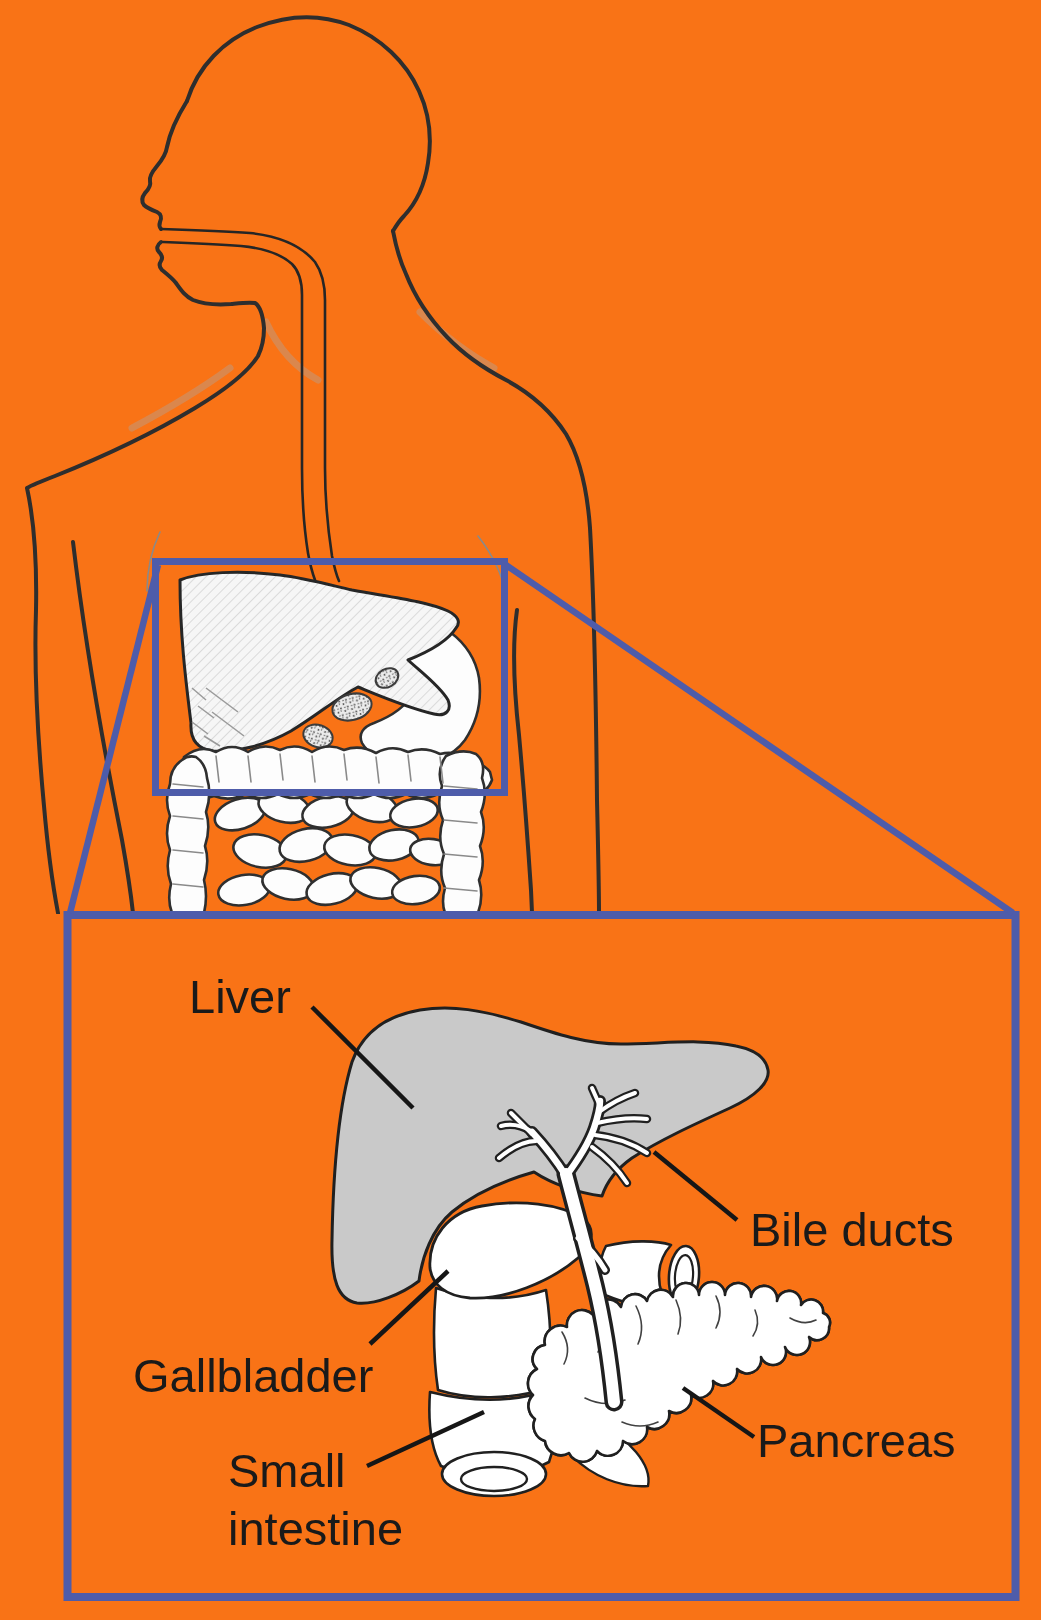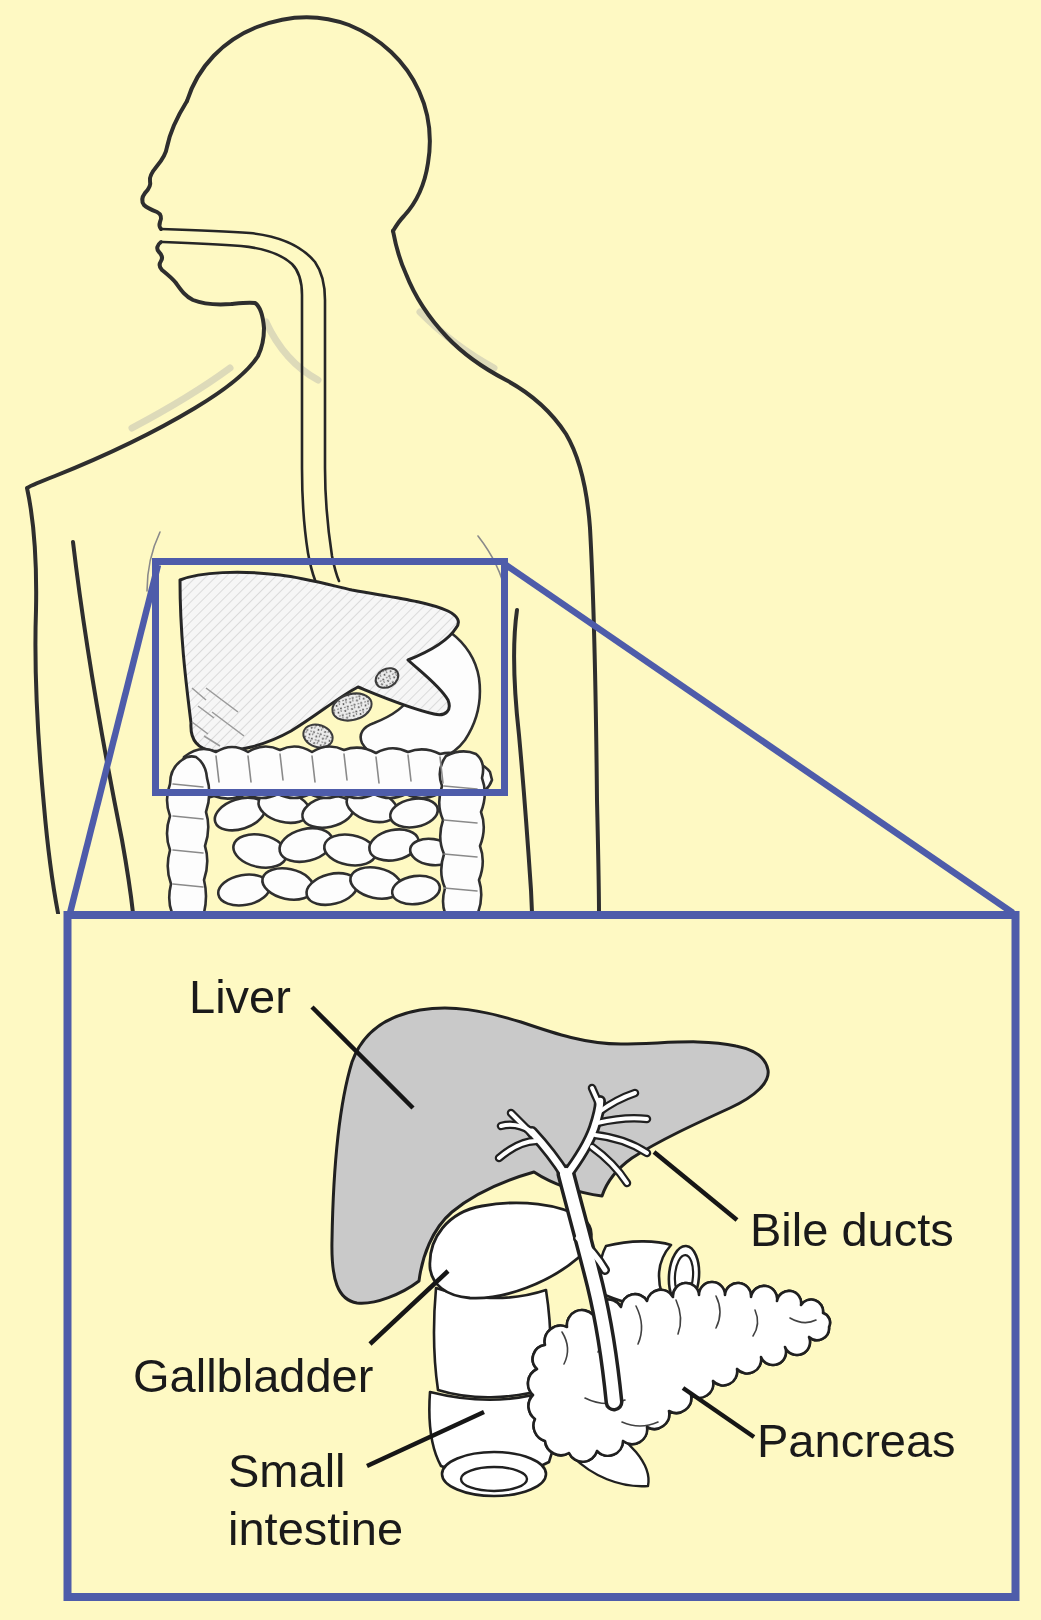--- a/index.html
+++ b/index.html
@@ -1,16 +1,16 @@
 <!DOCTYPE html>
 <html style="--callout-blue: #4e5caa; --liver-gray: #c9c9c9; --ink: #1a1a1a;"><head>
 <meta charset="utf-8">
 <style>
   html,body { margin:0; padding:0; background:#fff; }
-  .canvas { position:relative; width:1041px; height:1620px; background:#fef9c3; overflow:hidden; }
+  .canvas { position:relative; width:1041px; height:1620px; background:#f97316; overflow:hidden; }
   svg { display:block; }
   .ink   { stroke:#2e2e2e; fill:none; stroke-width:4; stroke-linecap:round; stroke-linejoin:round; }
   .ink2  { stroke:#262626; fill:none; stroke-width:2.6; stroke-linecap:round; stroke-linejoin:round; }
   .organ { fill:#fdfdfd; stroke:#2f2f2f; stroke-width:2.6; stroke-linejoin:round; }
   .shade { stroke:#a8a8a8; stroke-width:7; opacity:.38; fill:none; stroke-linecap:round; }
   .thin  { stroke:#8a8a8a; stroke-width:1.6; fill:none; stroke-linecap:round; }
   .hatchln { stroke:#9a9a9a; stroke-width:1.5; fill:none; }
   .blue  { stroke:var(--callout-blue,#4e5caa); fill:none; }
   .white { fill:#fff; stroke:#202020; stroke-linejoin:round; }
   .leader{ stroke:#161616; stroke-width:4.5; fill:none; }

